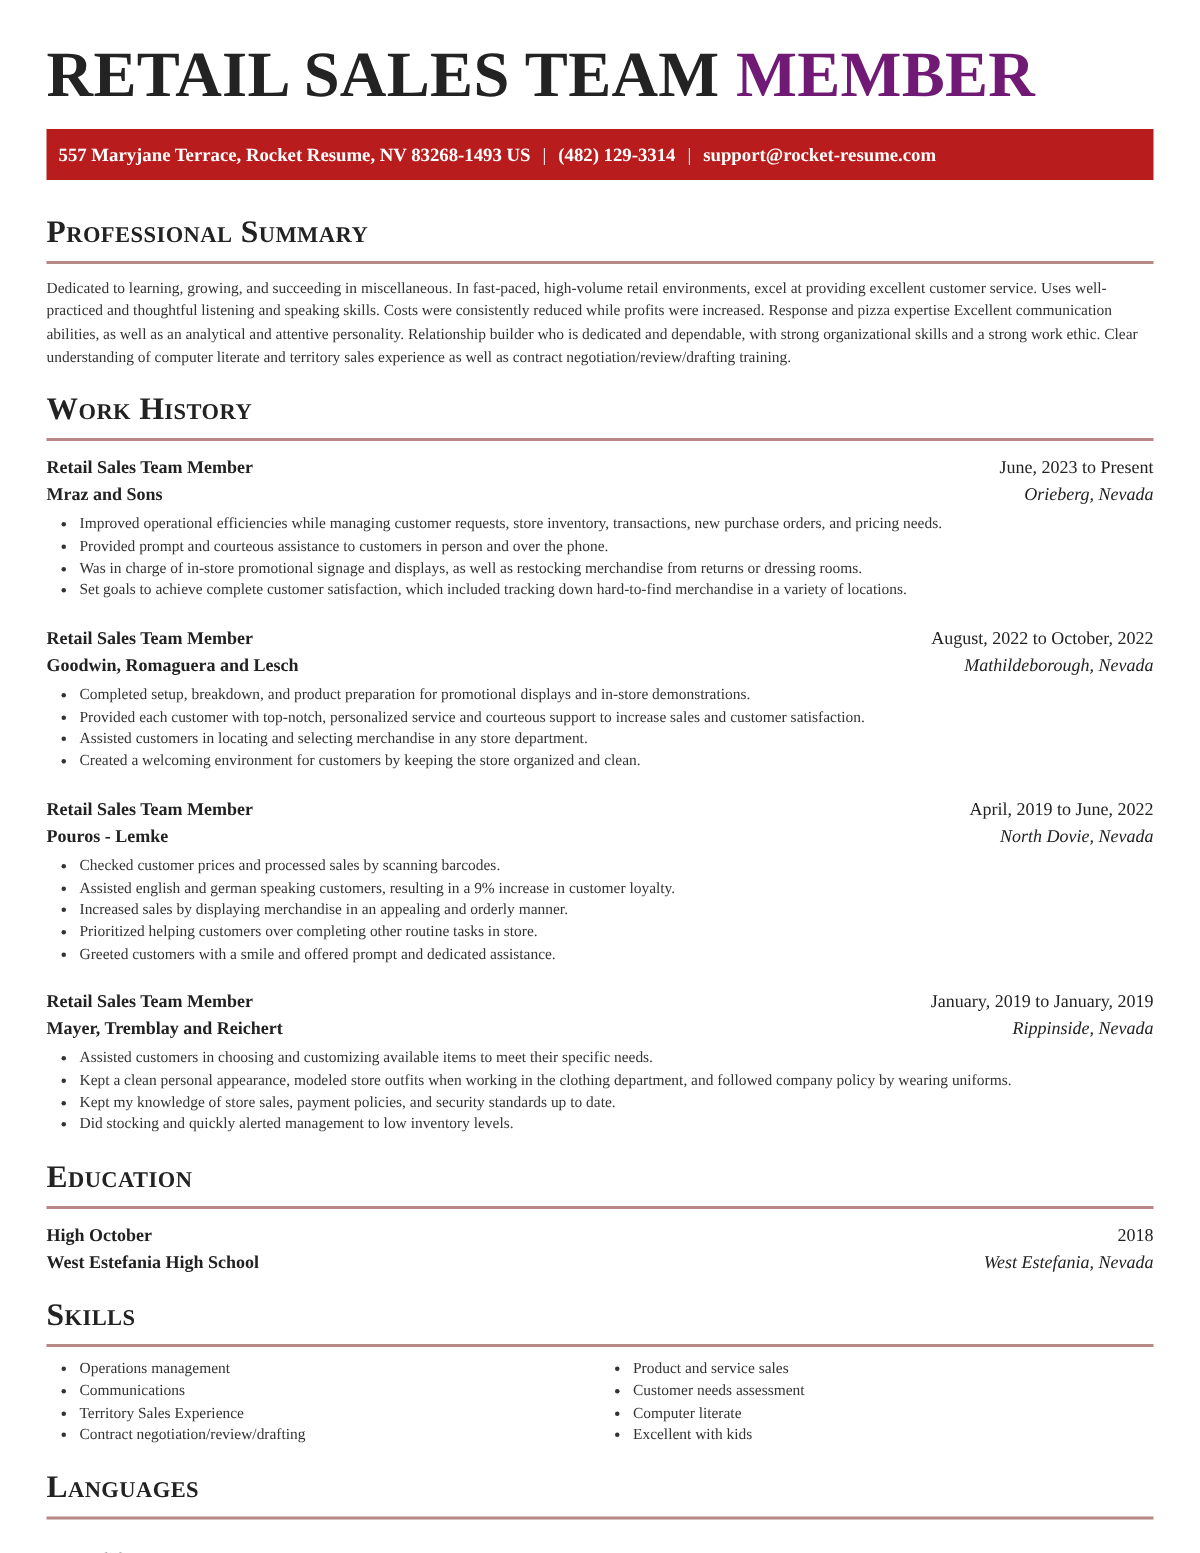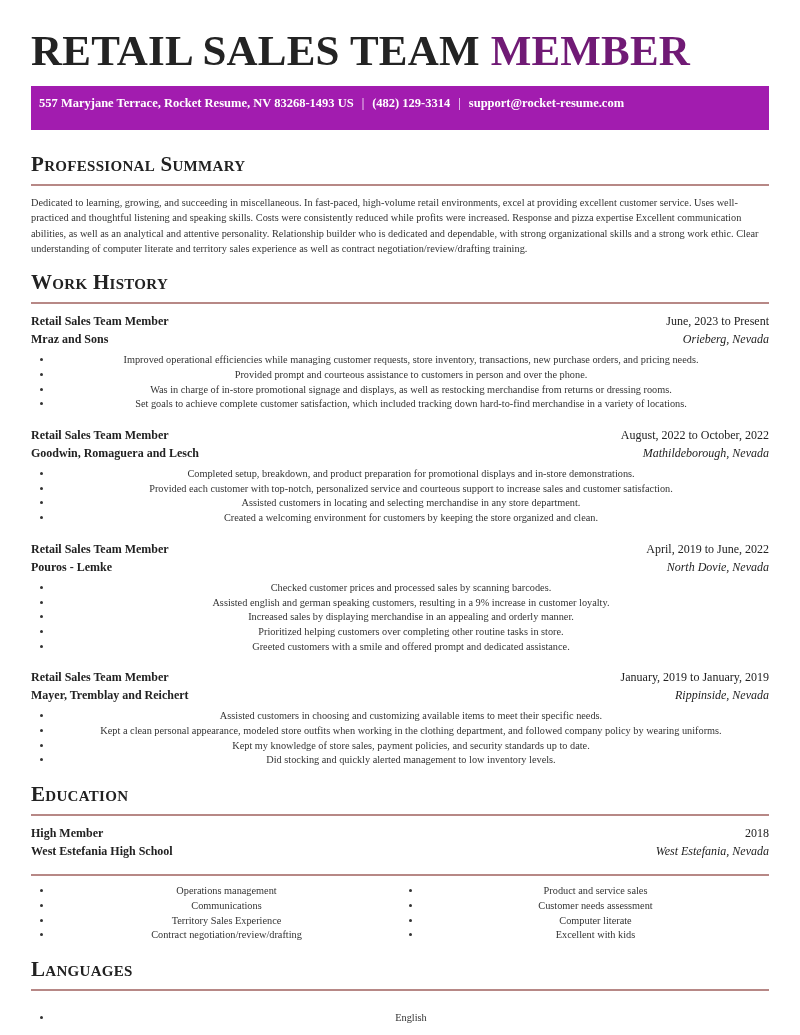--- a/index.html
+++ b/index.html
@@ -9,39 +9,39 @@
     color: #222222;
   }
   .page { position: relative; padding: 0 31px 0 31px; }
   .title {
     margin: 0; padding-top: 28px;
     font-size: 43px; font-weight: bold; letter-spacing: 0.2px;
     line-height: 46px; color: #232323;
   }
   .title .accent { color: #701a75; }
   .contact-bar {
-    margin-top: 12px; background: #a21caf; color: #fff;
-    height: 44px; line-height: 34px; padding-left: 8px;
+    margin-top: 12px; background: #b91c1c; color: #fff;
+    height: 34px; line-height: 34px; padding-left: 8px;
     font-size: 12.5px; font-weight: bold;
   }
   .contact-bar .sep { padding: 0 8px; font-weight: normal; }
   .section-title {
     margin: 0; font-size: 21px; font-weight: bold; color: #222;
     font-variant: small-caps; letter-spacing: 0.3px;
   }
   .rule { height: 2px; background: #b78886; margin-top: 7px; }
   .summary {
     font-size: 10.3px; line-height: 15.3px; color: #333; margin: 9px 0 0 0;
   }
   .job-head { display: flex; justify-content: space-between; font-size: 12px; line-height: 18px; }
   .job-head .left { font-weight: bold; color: #222; }
   .job-head .right { color: #222; }
   .job-head .loc { font-style: italic; }
   ul.bullets { margin: 5px 0 0 0; padding-left: 22px; font-size: 10.3px; line-height: 14.7px; color: #333; }
-  ul.bullets li { padding-left: 0; text-align: center; }
+  ul.bullets li { padding-left: 0; }
   .skills { display: flex; margin-top: 8px; }
   .skills ul { flex: 1; margin: 0; }
 </style>
 </head>
 <body>
 
 <div class="page">
 
   <h1 class="title"><span>RETAIL SALES TEAM</span> <span class="accent">MEMBER</span></h1>
 
@@ -127,31 +127,32 @@
         <li>Did stocking and quickly alerted management to low inventory levels.</li>
       </ul>
     </div>
   </section>
 
   <section style="margin-top:14px;">
     <h2 class="section-title">Education</h2>
     <div class="rule"></div>
     <div style="margin-top:8px;">
       <div class="job-head">
-          <span class="left">High Member</span>
+          <span class="left">High October</span>
           <span class="right">2018</span>
         </div>
       <div class="job-head">
           <span class="left">West Estefania High School</span>
           <span class="right loc">West Estefania, Nevada</span>
         </div>
     </div>
   </section>
 
   <section style="margin-top:14px;">
+    <h2 class="section-title">Skills</h2>
     <div class="rule"></div>
     <div class="skills">
       <ul class="bullets">
         <li>Operations management</li>
         <li>Communications</li>
         <li>Territory Sales Experience</li>
         <li>Contract negotiation/review/drafting</li>
       </ul>
       <ul class="bullets">
         <li>Product and service sales</li>

